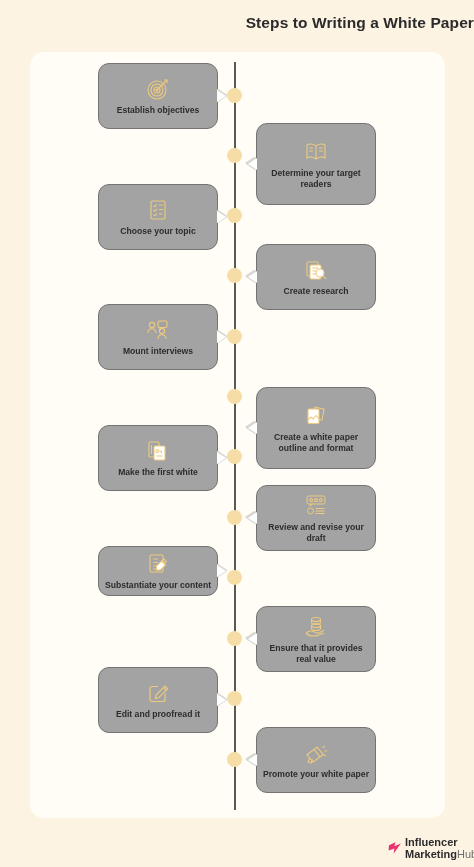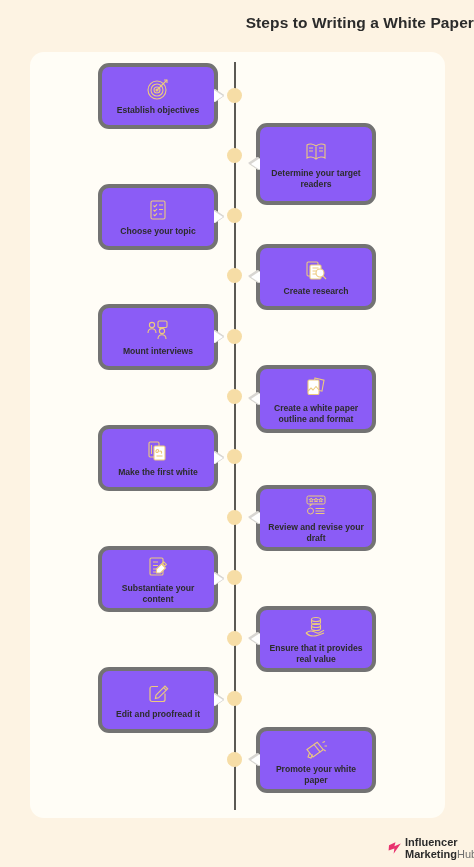--- a/index.html
+++ b/index.html
@@ -53,22 +53,22 @@
     position: absolute;
     width: 15px;
     height: 15px;
     border-radius: 50%;
     background: #f6dda6;
     left: 227px;
   }
   .card {
     position: absolute;
     box-sizing: border-box;
-    background: #8b5cf6;
-    border: 4px solid #737373;
+    background: #a3a3a3;
+    border: 1px solid #737373;
     border-radius: 11px;
     width: 120px;
     display: flex;
     flex-direction: column;
     align-items: center;
     justify-content: center;
   }
   .card.left { left: 98px; }
   .card.right { left: 256px; }
   .card-icon {
@@ -211,21 +211,21 @@
         <circle cx="17" cy="14" r="2.6"></circle>
           <path d="M13 22 c0-2.6 1.8-4.2 4-4.2 s4 1.6 4 4.2"></path>
         <rect x="13" y="4" width="9" height="6.5" rx="1.2"></rect>
           <path d="M15.5 10.5 l-1 2.5 l3-2.5"></path>
       </svg>
     </span>
     <span class="card-label">Mount interviews</span>
     <span class="tail"></span>
   </div>
 
-  <div class="card right" style="top:365px;height:68px">
+  <div class="card right" style="top:387px;height:82px">
     <span class="card-icon">
       <svg width="26" height="26" viewBox="0 0 26 26" fill="none" stroke="#edca7e" stroke-width="1.1">
         <path d="M12 4 l9 2.2 l-2 11 l-9-2.2z"></path>
         <rect x="5" y="6" width="11" height="14.5" rx="1.2" fill="#fff"></rect>
         <path d="M5 17 l3-3 l2 2 l3-3.5 l3 3.5"></path>
       </svg>
     </span>
     <span class="card-label">Create a white paper outline and format</span>
     <span class="tail"></span>
   </div>
@@ -254,21 +254,21 @@
         <path d="M17.8 5 l.6 1.3 l1.4.2 l-1 1 l.25 1.4 l-1.25-.7 l-1.25.7 l.25-1.4 l-1-1 l1.4-.2z"></path>
         <path d="M8 11 l-1.2 2.2 l2.6-2.2"></path>
         <circle cx="7.5" cy="18" r="3"></circle>
         <path d="M12.5 15.5 h9 M12.5 18 h9 M12.5 20.5 h9"></path>
       </svg>
     </span>
     <span class="card-label">Review and revise your draft</span>
     <span class="tail"></span>
   </div>
 
-  <div class="card left" style="top:546px;height:66px">
+  <div class="card left" style="top:546px;height:50px">
     <span class="card-icon">
       <svg width="26" height="26" viewBox="0 0 26 26" fill="none" stroke="#edca7e" stroke-width="1.1">
         <rect x="5" y="4" width="13" height="17" rx="1.3"></rect>
         <path d="M8 8 h5 M8 11.5 h5 M8 15 h4 M8 18 h3"></path>
         <path d="M16.5 10 l4 4 l-5 5 l-4 0 l0-4z" fill="#fff"></path>
         <path d="M18.8 7.8 l2.6 2.6 l-1.6 1.6 l-2.6-2.6z"></path>
       </svg>
     </span>
     <span class="card-label">Substantiate your content</span>
     <span class="tail"></span>

